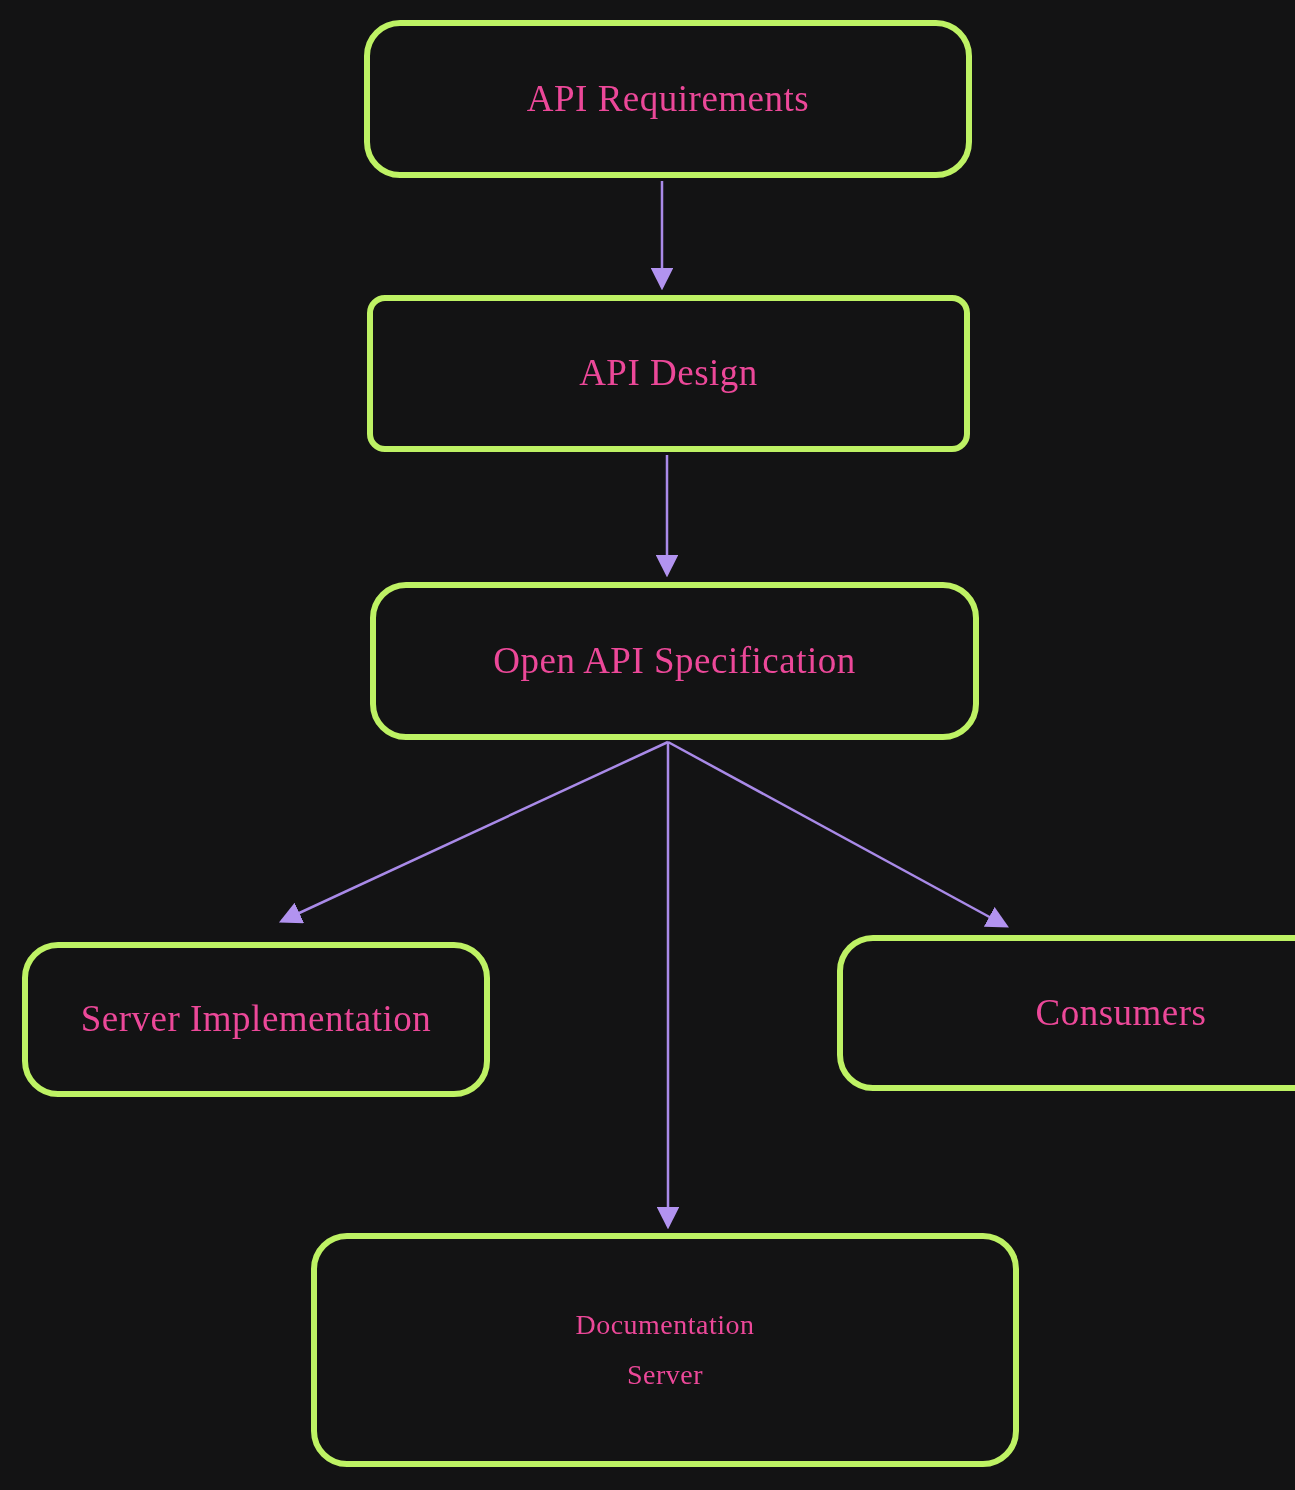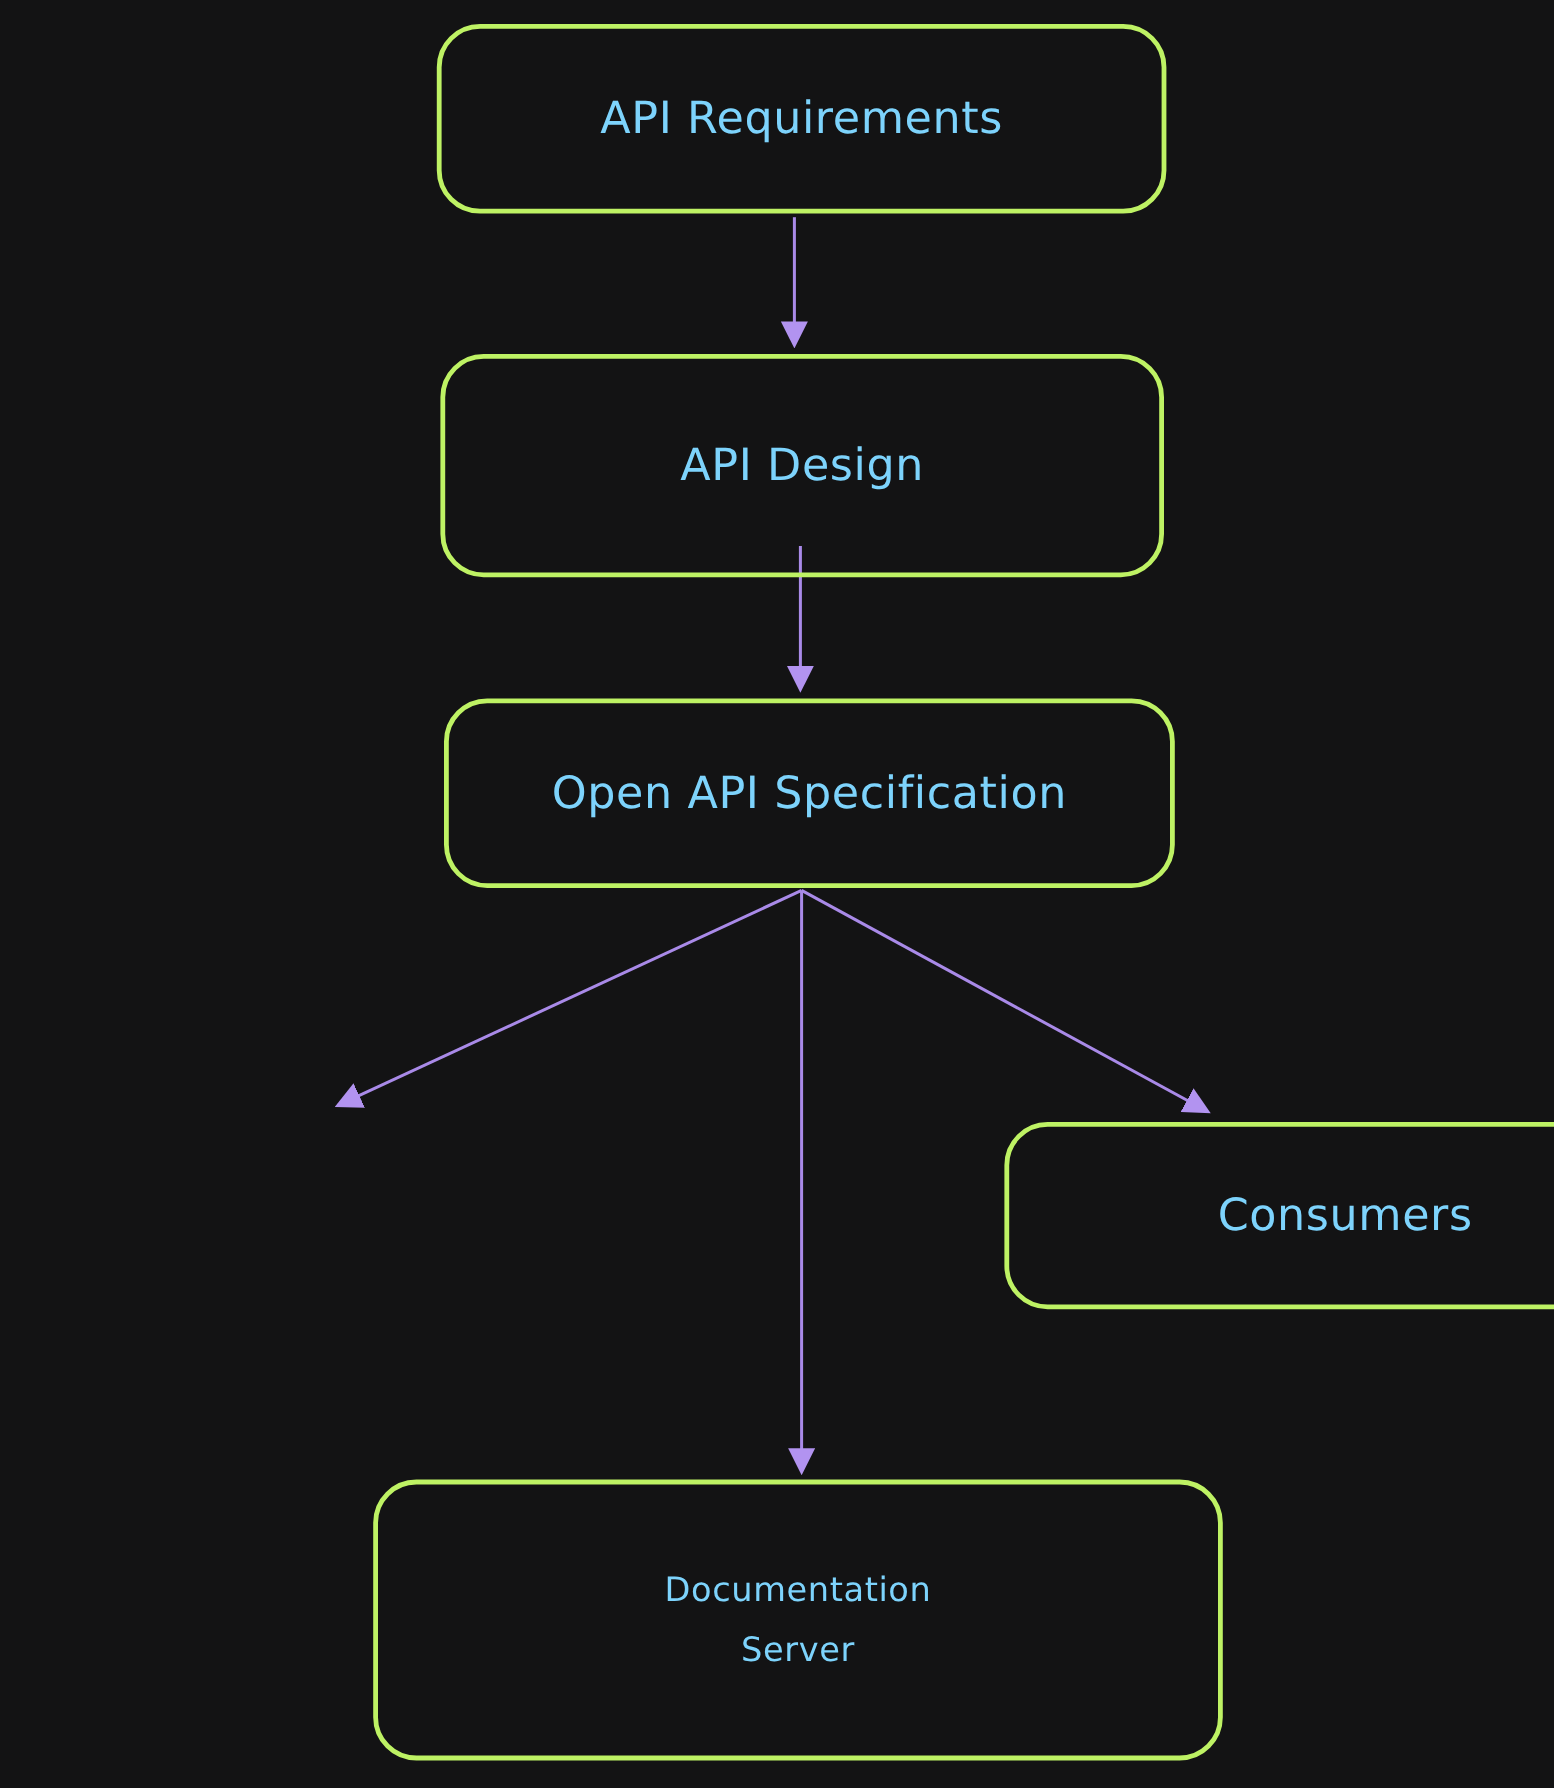--- a/index.html
+++ b/index.html
@@ -19,45 +19,46 @@
     position: absolute;
     left: 0;
     top: 0;
     width: 1295px;
     height: 1490px;
     pointer-events: none;
   }
   .node {
     position: absolute;
     box-sizing: border-box;
-    border: 4px solid #bef264;
+    border: 6px solid #bef264;
     border-radius: 36px;
     background: transparent;
     display: flex;
     flex-direction: column;
     align-items: center;
     justify-content: center;
-    color: #7dd3fc;
+    color: #ec4899;
     font-size: 37px;
     letter-spacing: 0.5px;
     text-align: center;
     line-height: 1.3;
+    font-family: Liberation Serif, serif;
   }
   .node .label {
     padding: 0 20px;
     white-space: nowrap;
   }
   .node.multiline {
     font-size: 28px;
   }
   .node.multiline .label {
     line-height: 50px;
   }
   #node-api-requirements     { left: 364px; top: 20px;   width: 608px; height: 158px; }
-  #node-api-design           { left: 367px; top: 295px;  width: 603px; height: 186px; }
+  #node-api-design           { left: 367px; top: 295px;  width: 603px; height: 157px; border-radius: 18px; }
   #node-open-api-spec        { left: 370px; top: 582px;  width: 609px; height: 158px; }
   #node-server-implementation{ left: 22px;  top: 942px;  width: 468px; height: 155px; }
   #node-consumers            { left: 826px; top: 935px;  width: 568px; height: 156px; margin-left: 11px; }
   #node-outputs              { left: 311px; top: 1233px; width: 708px; height: 234px; }
 </style>
 </head>
 <body>
 
 <div class="canvas">
 
@@ -79,20 +80,23 @@
   </div>
 
   <div class="node" id="node-api-design">
     <span class="label">API Design</span>
   </div>
 
   <div class="node" id="node-open-api-spec">
     <span class="label">Open API Specification</span>
   </div>
 
+  <div class="node" id="node-server-implementation">
+    <span class="label">Server Implementation</span>
+  </div>
 
   <div class="node" id="node-consumers">
     <span class="label">Consumers</span>
   </div>
 
   <div class="node multiline" id="node-outputs">
     <span class="label">Documentation</span>
     <span class="label">Server</span>
   </div>
 

